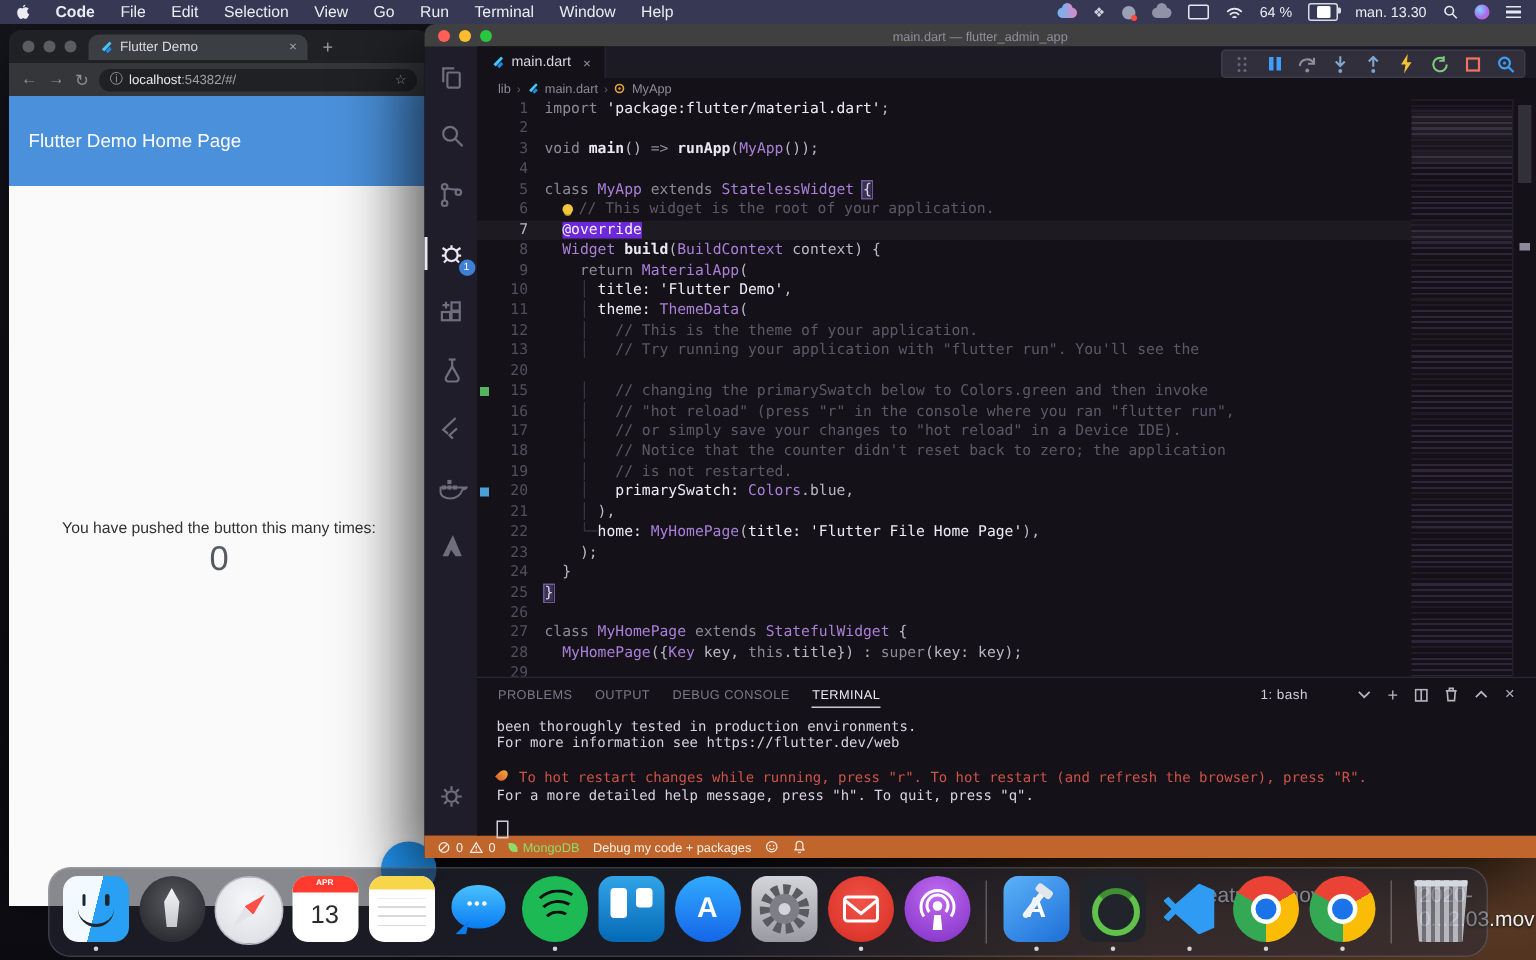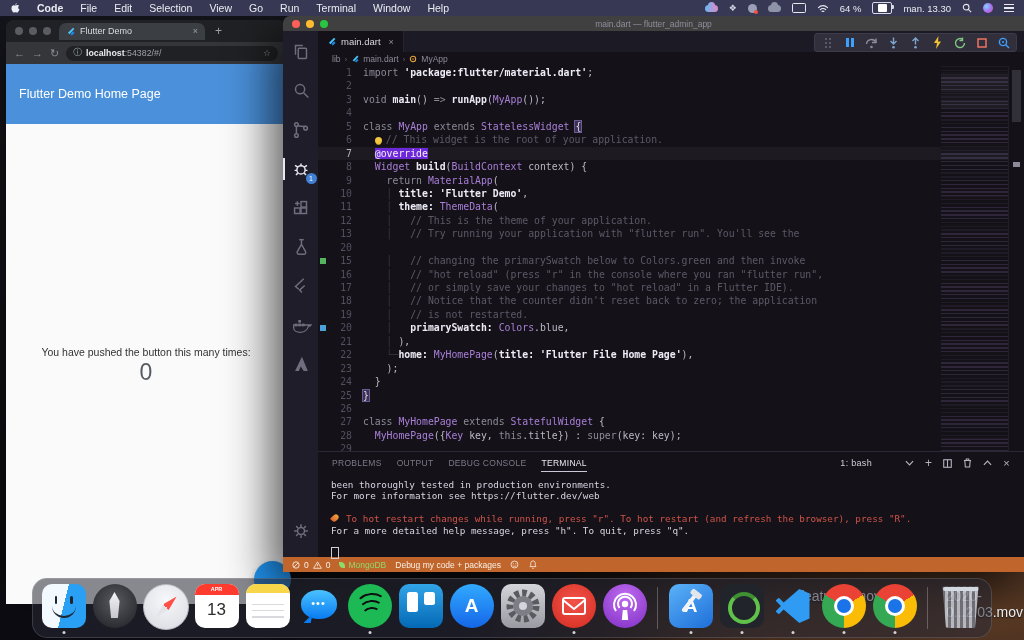--- a/index.html
+++ b/index.html
@@ -40,21 +40,21 @@
   .c-lights{display:flex;gap:6px;margin-right:8px}
   .c-lights .tl{background:#5b5c61;width:8px;height:8px}
   .c-tab{height:17px;background:#3b3e43;border-radius:7px 7px 0 0;display:flex;align-items:center;gap:5px;
     padding:0 7px;width:132px;font-size:9px;color:#dadce0}
   .c-tab .x{margin-left:auto;color:#9aa0a6;font-size:9px}
   .c-newtab{color:#9aa0a6;font-size:12px;margin-left:10px;line-height:10px}
   .c-toolbar{height:22px;background:#35363a;display:flex;align-items:center;gap:7px;padding:0 8px;color:#9aa0a6}
   .c-nav{font-size:11px;color:#8b9096}
   .omnibox{flex:1;height:15px;background:#202124;border-radius:8px;display:flex;align-items:center;gap:4px;
     padding:0 7px;font-size:8.8px;color:#9aa0a6;white-space:nowrap;overflow:hidden}
-  .omnibox .host{color:#e8eaed;font-weight:bold}
+  .omnibox .host{color:#e8eaed;font-weight:normal}
   .c-appbar{height:30px;background:#4a90da;display:flex;align-items:center;padding:15px 13px;color:#fff;font-size:12.5px}
   .c-body{position:relative;background:#fafafa;height:480px;text-align:center;color:#3a3a3a;overflow:visible}
   .counter-label{padding-top:222px;font-size:10.5px;color:#333}
   .counter-val{font-size:23px;font-weight:300;color:#565b63;margin-top:1px}
   .fab{position:absolute;right:-5px;bottom:6px;width:37px;height:37px;border-radius:50%;background:#2196f3;
     box-shadow:0 3px 6px rgba(0,0,0,.3)}
   
   #vscode-win{position:absolute;left:283px;top:16px;right:0;height:556px;border-radius:7px 0 0 0;
     background:#141218;box-shadow:-12px 16px 45px rgba(0,0,0,.65);z-index:3;display:flex;flex-direction:column}
   .v-titlebar{height:15px;background:#404040;border-radius:7px 0 0 0;position:relative;display:flex;
@@ -84,21 +84,21 @@
     font-family:"DejaVu Sans Mono","Liberation Mono",monospace;font-size:9.8px}
   .code-line{display:flex;height:13.45px;line-height:13.45px;white-space:pre}
   .code-line.current{background:rgba(255,255,255,.04)}
   .gmargin{width:10px;flex:0 0 auto;display:flex;align-items:center}
   .mark{width:6px;height:6px;margin-left:2px}
   .mark.green{background:#54b45f}
   .mark.blue{background:#4d9fd6}
   .lnum{width:24px;flex:0 0 auto;text-align:right;color:#524f5e;padding-right:11px}
   .current .lnum{color:#b7b5c2}
   .kw{color:#8d8a97}.cls{color:#a97fd8}.fn{color:#eae8f3;font-weight:bold}
-  .str{color:#edebf5;font-weight:bold}.prop{color:#edebf5;font-weight:bold}
+  .str{color:#edebf5;font-weight:normal}.prop{color:#edebf5;font-weight:normal}
   .pl{color:#bab8c5}.cmt{color:#5c5967}.gd{color:#393644}
   .sel{background:#6d28d9;color:#f2f0fa}
   .match{background:#3c3054;box-shadow:0 0 0 1px #6b5b94;color:#dbd8e6}
   .bulb{display:inline-block;width:7px;height:7px;border-radius:50%;background:#f3c63e;margin-right:4px;
     vertical-align:-1px;box-shadow:0 2px 0 -1px #b5922a}
   .minimap{position:absolute;top:0;right:15px;width:68px;bottom:0;opacity:.85;
     background:repeating-linear-gradient(to bottom,rgba(160,125,205,.22) 0 1.4px,rgba(0,0,0,0) 1.4px 3.8px);}
   .minimap:after{content:"";position:absolute;inset:0;
     background:repeating-linear-gradient(to bottom,rgba(20,18,24,.55) 0 9px,rgba(0,0,0,0) 9px 26px)}
   .mm-view{position:absolute;top:6px;left:0;right:0;height:36px;background:rgba(255,255,255,.06)}
@@ -462,21 +462,21 @@
               <div class="code-line current"><span class="gmargin"></span><span class="lnum">7</span><span><span class="pl">  </span><span class="sel">@override</span></span></div>
               <div class="code-line"><span class="gmargin"></span><span class="lnum">8</span><span><span class="pl">  </span><span class="cls">Widget</span><span class="pl"> </span><span class="fn">build</span><span class="pl">(</span><span class="cls">BuildContext</span><span class="pl"> context) {</span></span></div>
               <div class="code-line"><span class="gmargin"></span><span class="lnum">9</span><span><span class="pl">    </span><span class="kw">return </span><span class="cls">MaterialApp</span><span class="pl">(</span></span></div>
               <div class="code-line"><span class="gmargin"></span><span class="lnum">10</span><span><span class="pl">    </span><span class="gd">│ </span><span class="prop">title: </span><span class="str">'Flutter Demo'</span><span class="pl">,</span></span></div>
               <div class="code-line"><span class="gmargin"></span><span class="lnum">11</span><span><span class="pl">    </span><span class="gd">│ </span><span class="prop">theme: </span><span class="cls">ThemeData</span><span class="pl">(</span></span></div>
               <div class="code-line"><span class="gmargin"></span><span class="lnum">12</span><span><span class="pl">    </span><span class="gd">│ </span><span class="cmt">  // This is the theme of your application.</span></span></div>
               <div class="code-line"><span class="gmargin"></span><span class="lnum">13</span><span><span class="pl">    </span><span class="gd">│ </span><span class="cmt">  // Try running your application with "flutter run". You'll see the</span></span></div>
               <div class="code-line"><span class="gmargin"></span><span class="lnum">20</span></div>
               <div class="code-line"><span class="gmargin"><span class="mark green"></span></span><span class="lnum">15</span><span><span class="pl">    </span><span class="gd">│ </span><span class="cmt">  // changing the primarySwatch below to Colors.green and then invoke</span></span></div>
               <div class="code-line"><span class="gmargin"></span><span class="lnum">16</span><span><span class="pl">    </span><span class="gd">│ </span><span class="cmt">  // "hot reload" (press "r" in the console where you ran "flutter run",</span></span></div>
-              <div class="code-line"><span class="gmargin"></span><span class="lnum">17</span><span><span class="pl">    </span><span class="gd">│ </span><span class="cmt">  // or simply save your changes to "hot reload" in a Flutter IDE).</span></span></div>
+              <div class="code-line"><span class="gmargin"></span><span class="lnum">17</span><span><span class="pl">    </span><span class="gd">│ </span><span class="cmt">  // or simply save your changes to "hot reload" in a Device IDE).</span></span></div>
               <div class="code-line"><span class="gmargin"></span><span class="lnum">18</span><span><span class="pl">    </span><span class="gd">│ </span><span class="cmt">  // Notice that the counter didn't reset back to zero; the application</span></span></div>
               <div class="code-line"><span class="gmargin"></span><span class="lnum">19</span><span><span class="pl">    </span><span class="gd">│ </span><span class="cmt">  // is not restarted.</span></span></div>
               <div class="code-line"><span class="gmargin"><span class="mark blue"></span></span><span class="lnum">20</span><span><span class="pl">    </span><span class="gd">│ </span><span class="pl">  </span><span class="prop">primarySwatch: </span><span class="cls">Colors</span><span class="pl">.blue,</span></span></div>
               <div class="code-line"><span class="gmargin"></span><span class="lnum">21</span><span><span class="pl">    </span><span class="gd">│ </span><span class="pl">),</span></span></div>
               <div class="code-line"><span class="gmargin"></span><span class="lnum">22</span><span><span class="pl">    </span><span class="gd">└─</span><span class="prop">home: </span><span class="cls">MyHomePage</span><span class="pl">(</span><span class="prop">title: </span><span class="str">'Flutter File Home Page'</span><span class="pl">),</span></span></div>
               <div class="code-line"><span class="gmargin"></span><span class="lnum">23</span><span><span class="pl">    );</span></span></div>
               <div class="code-line"><span class="gmargin"></span><span class="lnum">24</span><span><span class="pl">  }</span></span></div>
               <div class="code-line"><span class="gmargin"></span><span class="lnum">25</span><span><span class="match">}</span></span></div>
               <div class="code-line"><span class="gmargin"></span><span class="lnum">26</span><span></span></div>
               <div class="code-line"><span class="gmargin"></span><span class="lnum">27</span><span><span class="kw">class </span><span class="cls">MyHomePage</span><span class="kw"> extends </span><span class="cls">StatefulWidget</span><span class="pl"> {</span></span></div>

